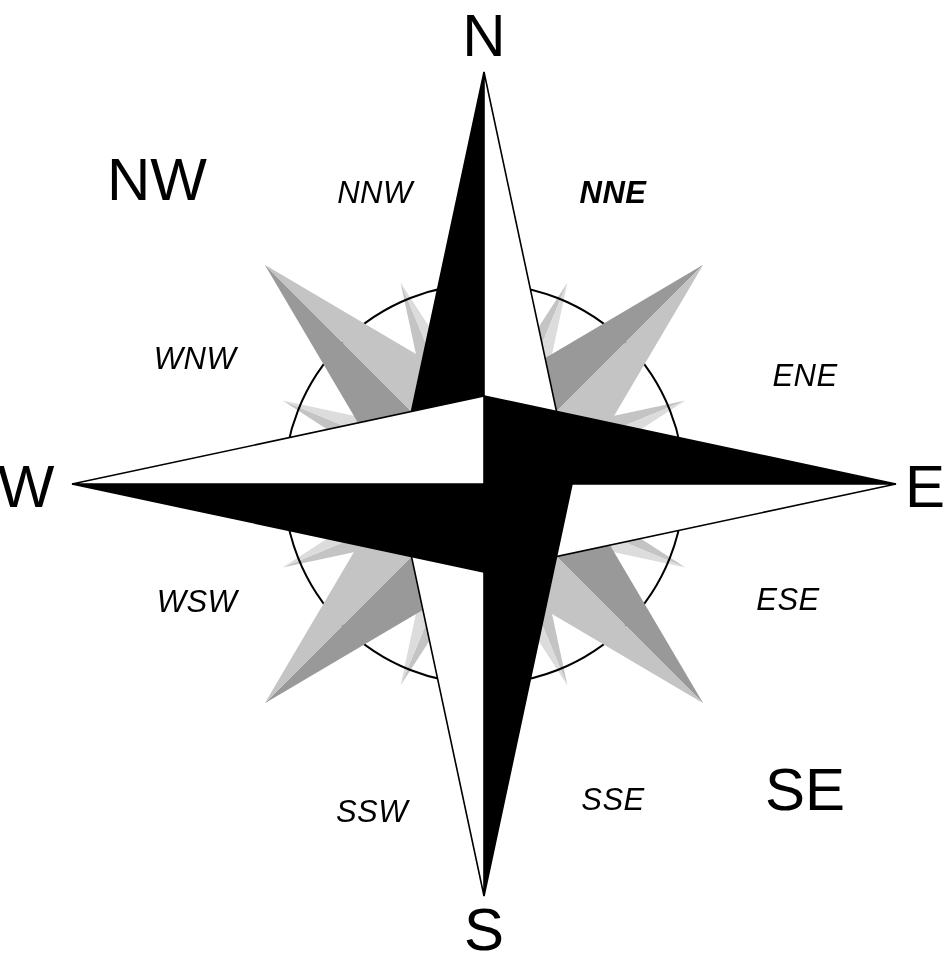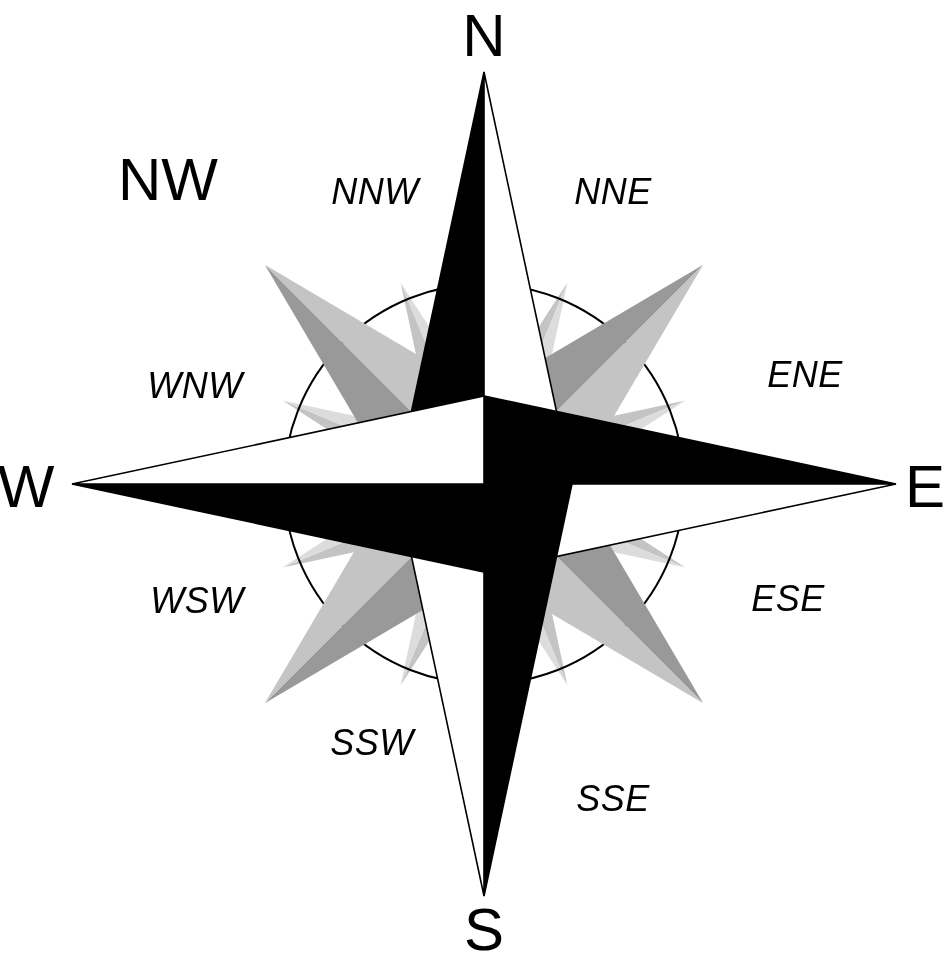--- a/index.html
+++ b/index.html
@@ -37,21 +37,21 @@
     line-height: 1;
     color: #000000;
     white-space: nowrap;
     letter-spacing: 0px;
   }
   .halfwind-label {
     position: absolute;
     font-family: "Liberation Sans", sans-serif;
     font-weight: 400;
     font-style: italic;
-    font-size: 36px;
+    font-size: 31px;
     line-height: 1;
     color: #000000;
     white-space: nowrap;
     letter-spacing: 0.5px;
   }
 </style>
 </head>
 <body>
 
 <div id="compass-stage">
@@ -132,24 +132,25 @@
           <path d="M 484 484 L 72 484.00000000000006 L 484 396 Z" fill="#ffffff" stroke="#000000" stroke-width="1.6" stroke-linejoin="miter"></path>
         </g>
       </g>
   </svg>
 
   <div class="cardinal-label" style="left: 484px; top: 36px; transform: translate(-50%, -50%);">N</div>
   <div class="cardinal-label" style="left: 925px; top: 487px; transform: translate(-50%, -50%);">E</div>
   <div class="cardinal-label" style="left: 484px; top: 930px; transform: translate(-50%, -50%);">S</div>
   <div class="cardinal-label" style="left: 26px; top: 487px; transform: translate(-50%, -50%);">W</div>
 
-  <div class="cardinal-label" style="left: 168px; top: 180px; transform: translate(-50%, -50%); text-align: center;">NW</div>
+  <div class="cardinal-label" style="left: 805px; top: 790px; transform: translate(-50%, -50%);">SE</div>
+  <div class="cardinal-label" style="left: 157px; top: 180px; transform: translate(-50%, -50%); text-align: center;">NW</div>
 
-  <div class="halfwind-label" style="left: 613px; top: 192px; transform: translate(-50%, -50%);">NNE</div>
+  <div class="halfwind-label" style="left: 613px; top: 192px; transform: translate(-50%, -50%); font-weight: bold;">NNE</div>
   <div class="halfwind-label" style="left: 789px; top: 375px; transform: translate(-50%, -50%); margin-left: 16px;">ENE</div>
   <div class="halfwind-label" style="left: 788px; top: 599px; transform: translate(-50%, -50%); font-style: italic;">ESE</div>
   <div class="halfwind-label" style="left: 613px; top: 799px; transform: translate(-50%, -50%);">SSE</div>
-  <div class="halfwind-label" style="left: 372px; top: 743px; transform: translate(-50%, -50%);">SSW</div>
+  <div class="halfwind-label" style="left: 372px; top: 811px; transform: translate(-50%, -50%);">SSW</div>
   <div class="halfwind-label" style="left: 197px; top: 601px; transform: translate(-50%, -50%);">WSW</div>
-  <div class="halfwind-label" style="left: 195px; top: 386px; transform: translate(-50%, -50%);">WNW</div>
+  <div class="halfwind-label" style="left: 195px; top: 358px; transform: translate(-50%, -50%);">WNW</div>
   <div class="halfwind-label" style="left: 375px; top: 192px; transform: translate(-50%, -50%);">NNW</div>
 
 </div>
 
 </body></html>

